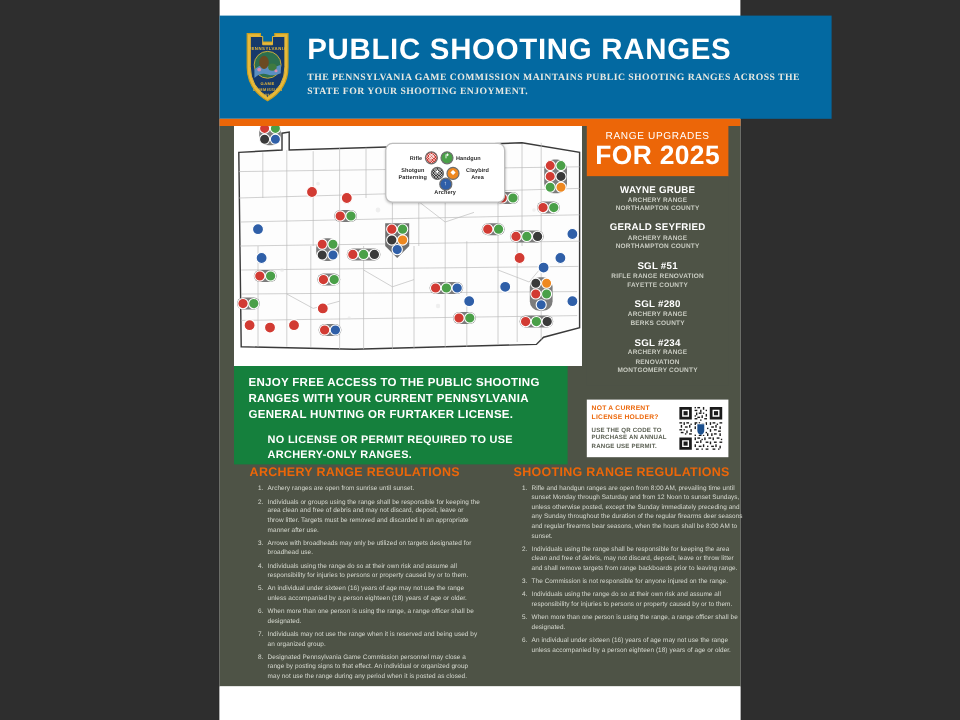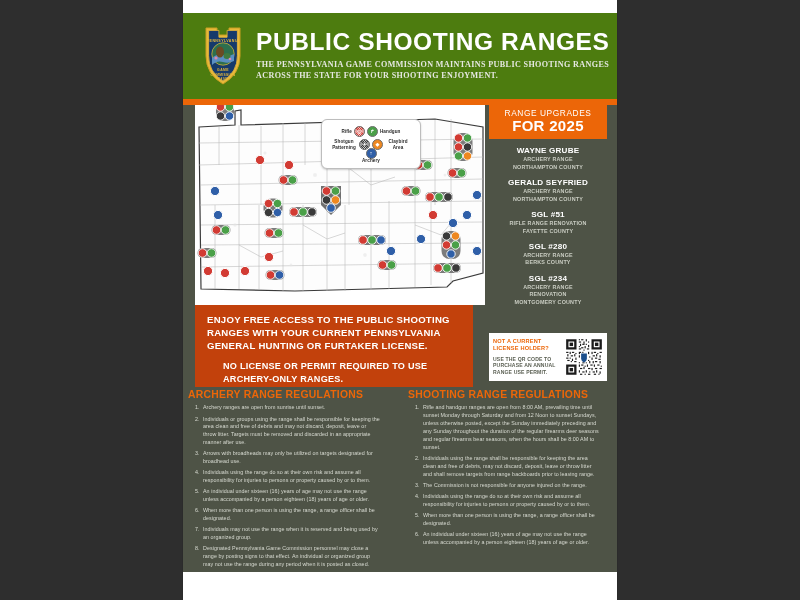--- a/index.html
+++ b/index.html
@@ -13,22 +13,22 @@
 
   
   .sheet{
     position:absolute;left:183px;top:0;width:434px;height:600px;
     background:#ffffff;
     box-shadow:0 0 0 1px rgba(0,0,0,.05);
   }
 
   
   .header{
-    position:absolute;left:0;top:13px;width:434px;height:86px;
-    background:#4d7c0f;
+    position:absolute;left:0;top:13px;width:510px;height:86px;
+    background:#0369a1;
     display:flex;align-items:center;
   }
   .logo{
     width:46px;height:60px;margin-left:17px;margin-right:10px;
     position:relative;flex:none;
   }
   .keystone{
     width:46px;height:60px;position:relative;
   }
   .keystone svg{display:block;}
@@ -82,21 +82,21 @@
   .c-archery{background:#2f5fa8;}
   .dot .glyph{
     position:absolute;left:0;top:0;right:0;bottom:0;color:#fff;
     display:flex;align-items:center;justify-content:center;
     font-size:5px;font-weight:bold;line-height:1;
   }
 
   
   .free-block{
     position:absolute;left:12px;top:200px;width:278px;height:82px;
-    background:#c2410c;padding:8px 12px 0 12px;box-sizing:border-box;
+    background:#15803d;padding:8px 12px 0 12px;box-sizing:border-box;
   }
   .free-line{
     color:#ffffff;font-size:9.6px;font-weight:bold;letter-spacing:.25px;
     line-height:1.36;margin:0;text-transform:uppercase;
   }
   .free-sub{
     color:#ffffff;font-size:9.1px;font-weight:bold;letter-spacing:.25px;
     line-height:1.36;margin:8px 0 0 16px;text-transform:uppercase;
   }
 
@@ -105,21 +105,21 @@
     position:absolute;left:306px;top:0px;width:118px;
   }
   .upg-head{
     background:#ec6608;padding:4px 6px 5px 6px;text-align:center;
   }
   .upg-kicker{
     color:#ffffff;font-size:8.4px;font-weight:normal;letter-spacing:.55px;
     line-height:1;margin:0 0 1px 0;text-transform:uppercase;
   }
   .upg-year{
-    color:#ffffff;font-size:15px;font-weight:bold;letter-spacing:.3px;
+    color:#ffffff;font-size:22px;font-weight:bold;letter-spacing:.3px;
     line-height:1.05;margin:0;text-transform:uppercase;
   }
   .upg-list{
     background:#4e5346;padding:7px 5px 8px 5px;text-align:center;
   }
   .upg-item{margin-bottom:7px;}
   .upg-item:last-child{margin-bottom:0;}
   .upg-name{
     color:#ffffff;font-size:8.1px;font-weight:bold;letter-spacing:.2px;
     line-height:1.15;margin:0 0 1px 0;text-transform:uppercase;
@@ -141,21 +141,21 @@
     line-height:1.3;margin:0 0 3px 0;text-transform:uppercase;
   }
   .qr-body{
     color:#5a5f52;font-size:5.1px;font-weight:600;letter-spacing:.15px;
     line-height:1.35;margin:0;text-transform:uppercase;
   }
   .qr-img{width:38px;height:38px;flex:none;}
 
   
   .regs{
-    position:absolute;left:5px;top:284px;width:412px;
+    position:absolute;left:25px;top:284px;width:412px;
     display:flex;gap:28px;justify-content:center;
   }
   .reg-col{width:200px;}
   .reg-title{
     color:#ec6608;font-size:10.4px;font-weight:bold;letter-spacing:.25px;
     line-height:1.1;margin:0 0 4px 0;text-transform:uppercase;
   }
   ol.reg-list{
     margin:0;padding:0 0 0 13px;list-style:decimal outside;
   }

